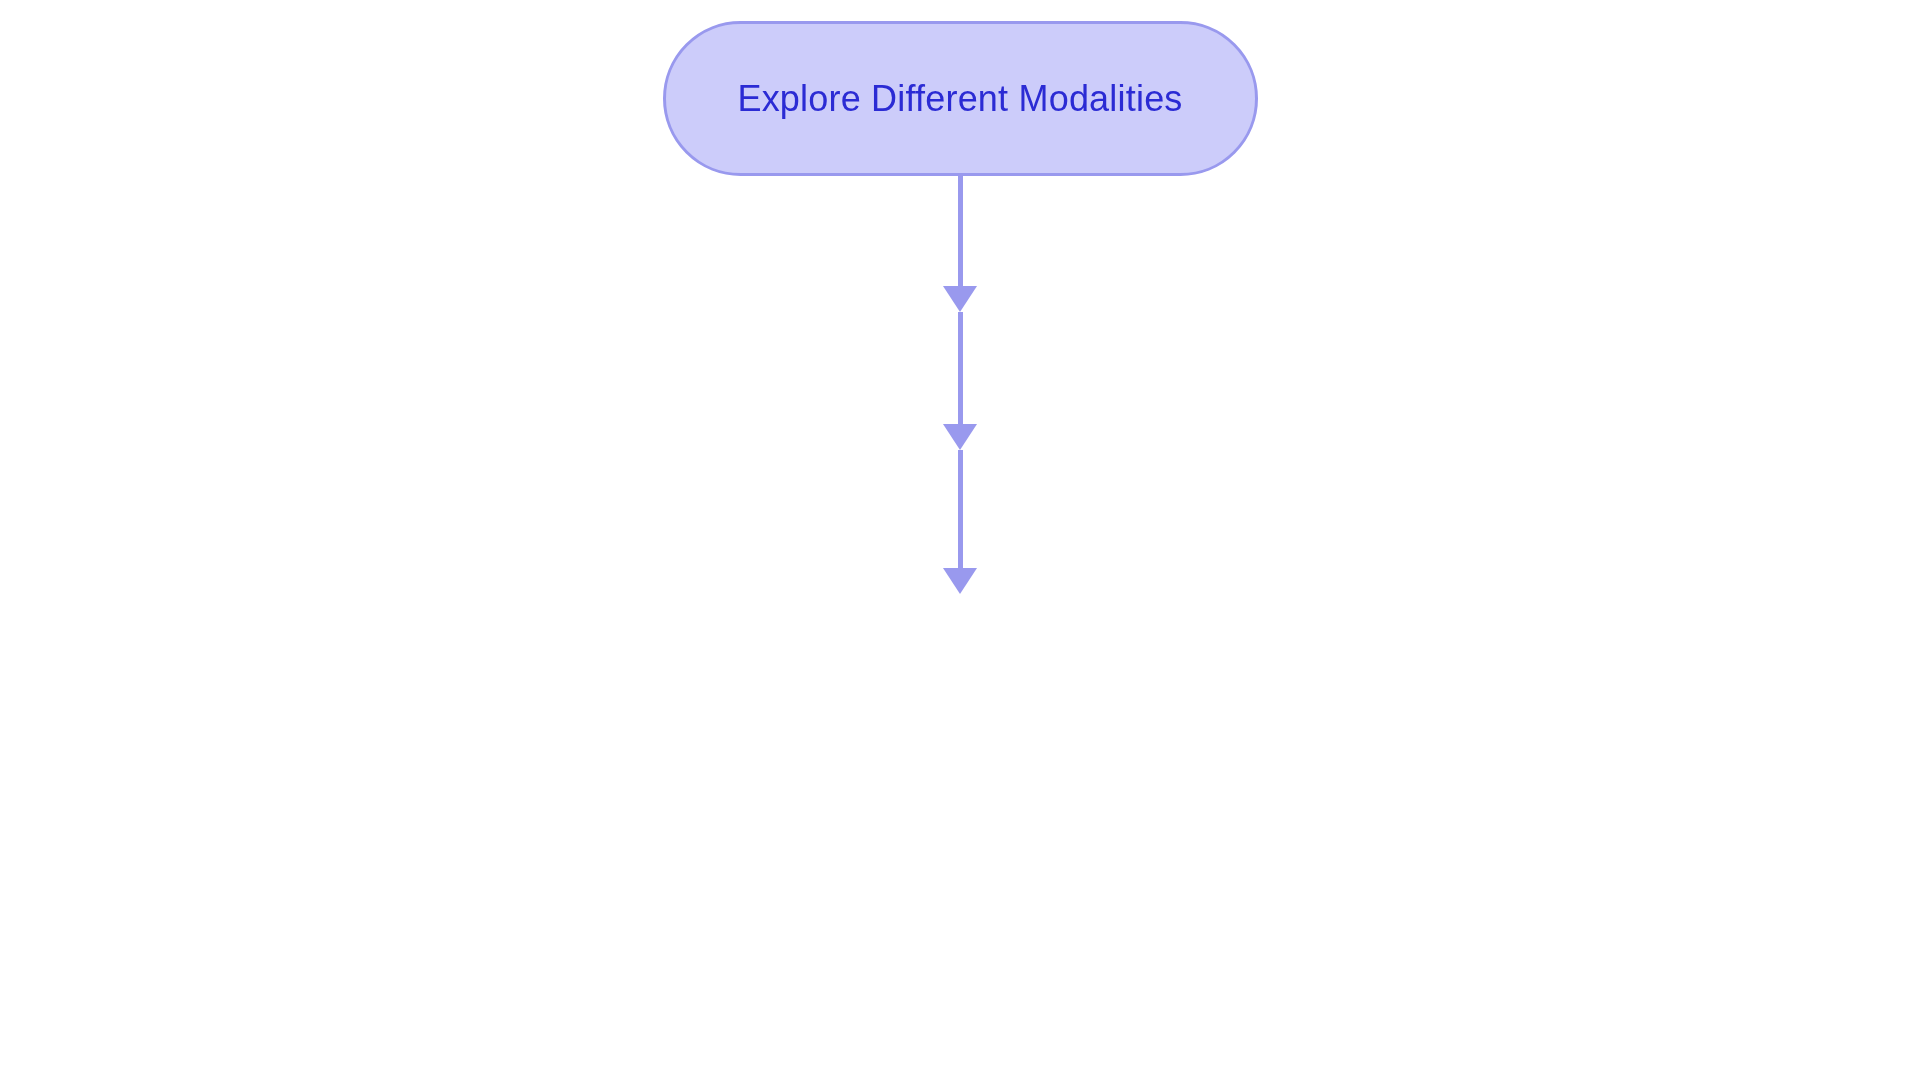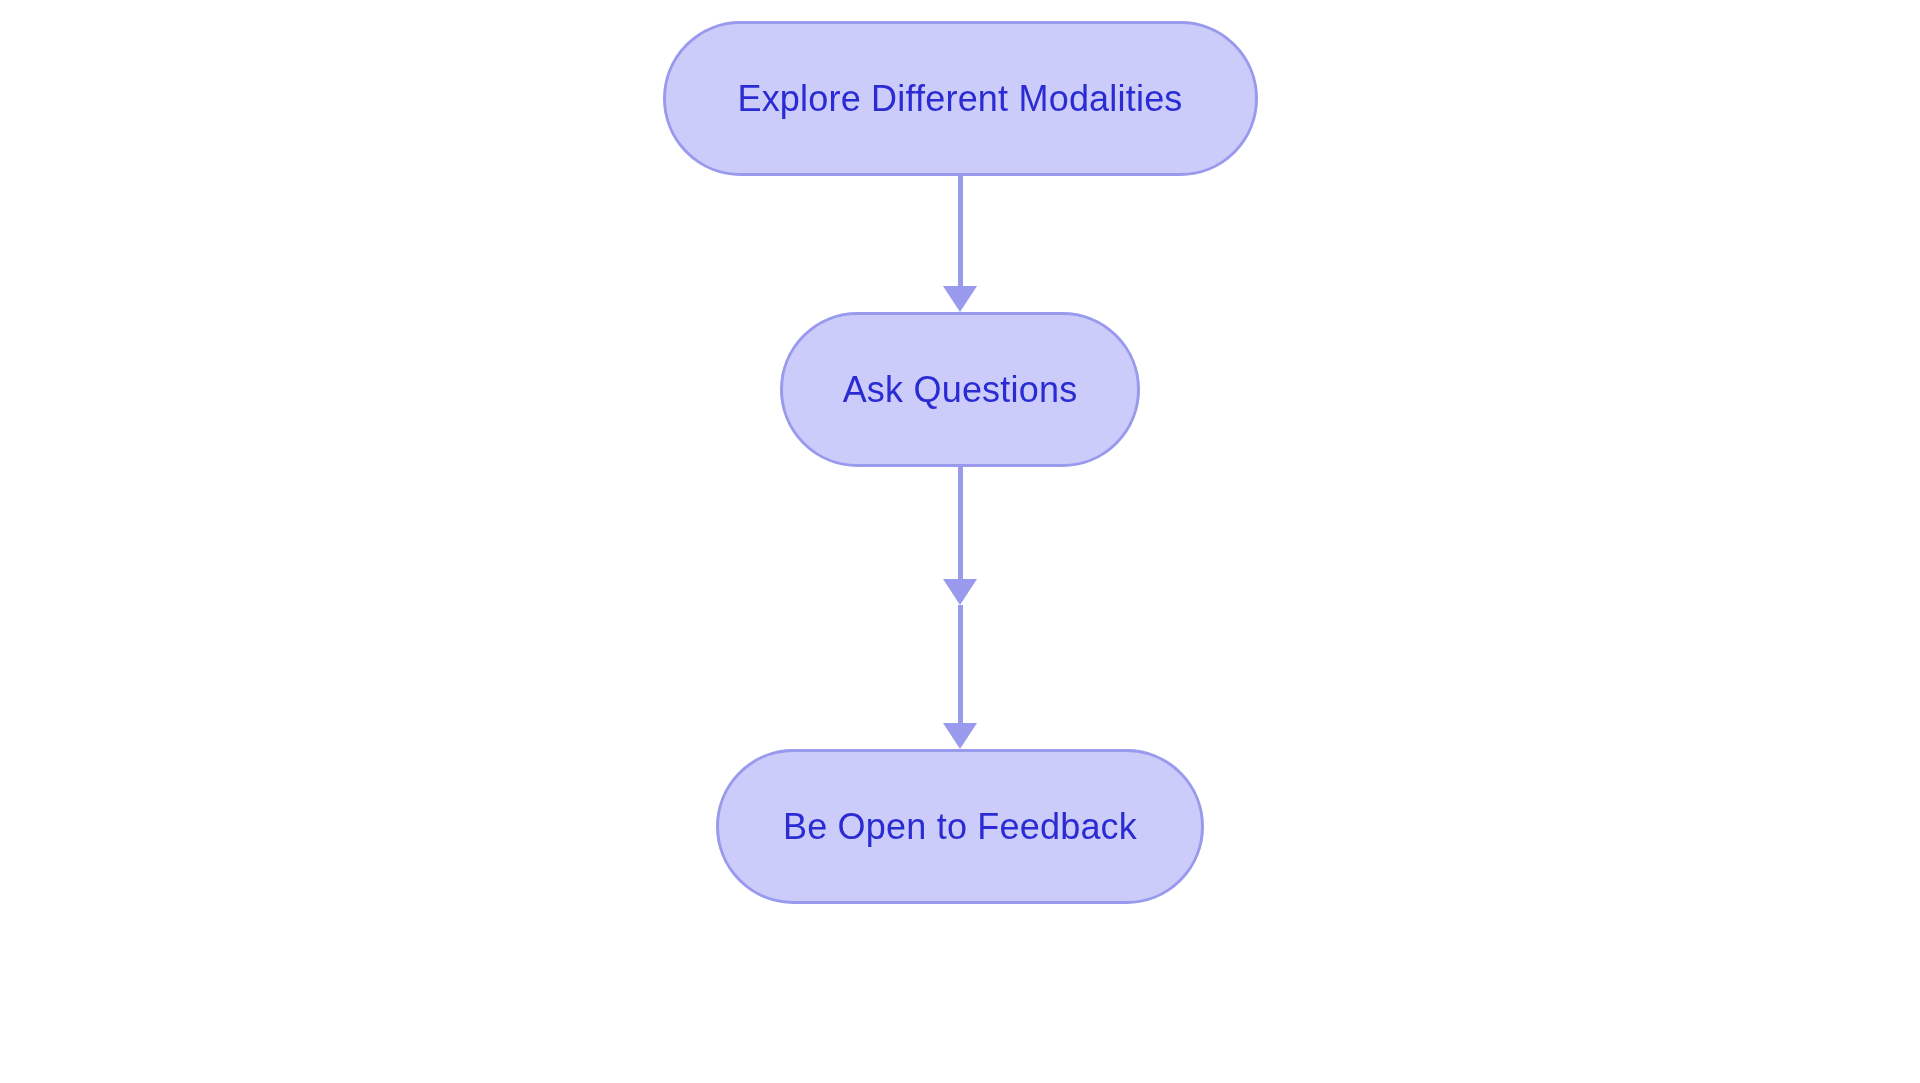--- a/index.html
+++ b/index.html
@@ -104,33 +104,27 @@
 
     <div class="node n0">
       <span class="node-label">Explore Different Modalities</span>
     </div>
 
     <div class="connector c0">
       <div class="conn-line"></div>
       <div class="conn-head"></div>
     </div>
 
-    <div class="node n1">
-      <span class="node-label">Ask Questions</span>
-    </div>
 
     <div class="connector c1">
       <div class="conn-line"></div>
       <div class="conn-head"></div>
     </div>
 
 
     <div class="connector c2">
       <div class="conn-line"></div>
       <div class="conn-head"></div>
     </div>
 
-    <div class="node n3">
-      <span class="node-label">Be Open to Feedback</span>
-    </div>
 
   </div>
 </div>
 
 </body></html>

